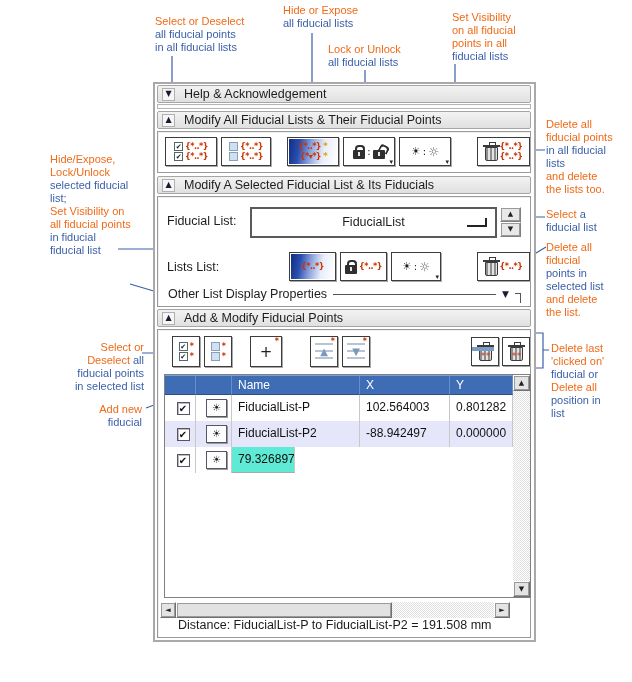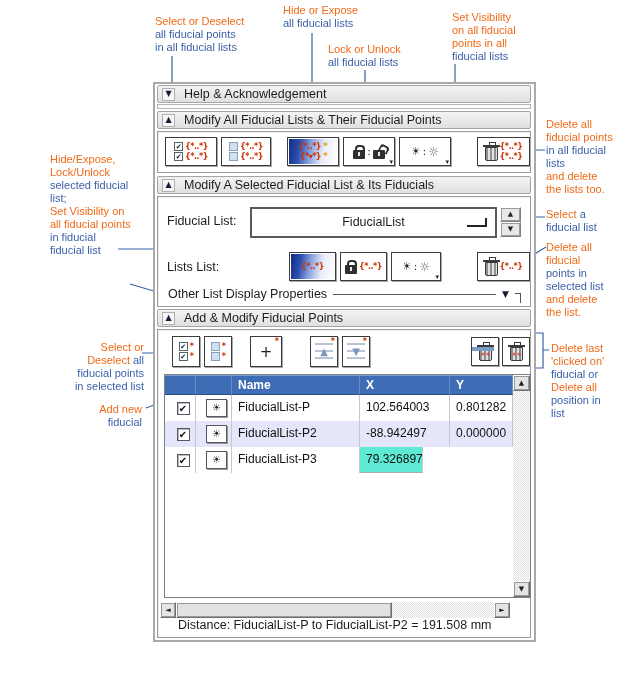--- a/index.html
+++ b/index.html
@@ -82,21 +82,21 @@
     border-top-color:#fff; border-left-color:#fff; box-shadow:0 0 0 1px #9a9a9a inset;
     font:7px/13px "DejaVu Sans",sans-serif; text-align:center; color:#222; }
   #otherprops{ position:absolute; left:10px; top:88px; width:353px; height:18px;
     display:flex; align-items:center; gap:6px; font-size:12.5px; color:#1c1c1c; }
   .hrule{ flex:1; height:0; border-top:1px solid #555; }
   .hook{ width:6px; height:10px; border-top:1px solid #555; border-right:1px solid #555; margin-top:8px;}
 
   
   #tablewrap{ position:absolute; left:6px; top:44px; width:367px; height:224px;
     border:1px solid #808080; background:#fff; }
-  .thead{ position:absolute; left:0; top:0; width:348px; height:20px; display:flex;font-weight:bold; }
+  .thead{ position:absolute; left:0; top:0; width:348px; height:20px; display:flex; }
   .th{ background:#3E6CB5; color:#fff; font-size:12px; line-height:19px; padding-left:6px;
     border-right:1px solid #6a8fc8; border-bottom:1px solid #2a4f86; border-top:1px solid #7aa0d4;}
   .trow{ position:absolute; left:0; width:348px; height:26px; display:flex; }
   .td{ font-size:12px; line-height:25px; padding-left:6px; color:#101010;
     border-right:1px solid #c8c8c8; overflow:hidden; white-space:nowrap;}
   .cellbox{ display:flex; align-items:center; justify-content:center; }
   .rcb{ width:13px; height:13px; background:#fff; border:1px solid #556;
     box-shadow:inset 1px 1px 0 #bbb; font:10px/12px "DejaVu Sans",sans-serif;
     color:#111; text-align:center; }
   .eyebtn{ width:21px; height:18px; background:#fdfdfd; border:1px solid #556;
@@ -454,21 +454,20 @@
           <div class="td" style="width:63px">0.000000</div>
         </div>
 
         <div class="trow" style="top:72px;background:#fff">
           <div class="td cellbox" style="width:31px">
               <span class="rcb">✔</span>
             </div>
           <div class="td cellbox" style="width:36px">
               <span class="eyebtn">☀</span>
             </div>
-          <div class="td" style="width:128px">FiducialList-P3</div>
           <div class="td" style="width:63px;background:#5eead4;border-bottom:1px solid #aaa">79.326897</div>
         </div>
 
         <div class="vscroll">
           <div class="scrbtn" style="top:0">▲</div>
           <div class="scrbtn" style="bottom:0">▼</div>
         </div>
       </div>
 
       <div id="hscroll">

